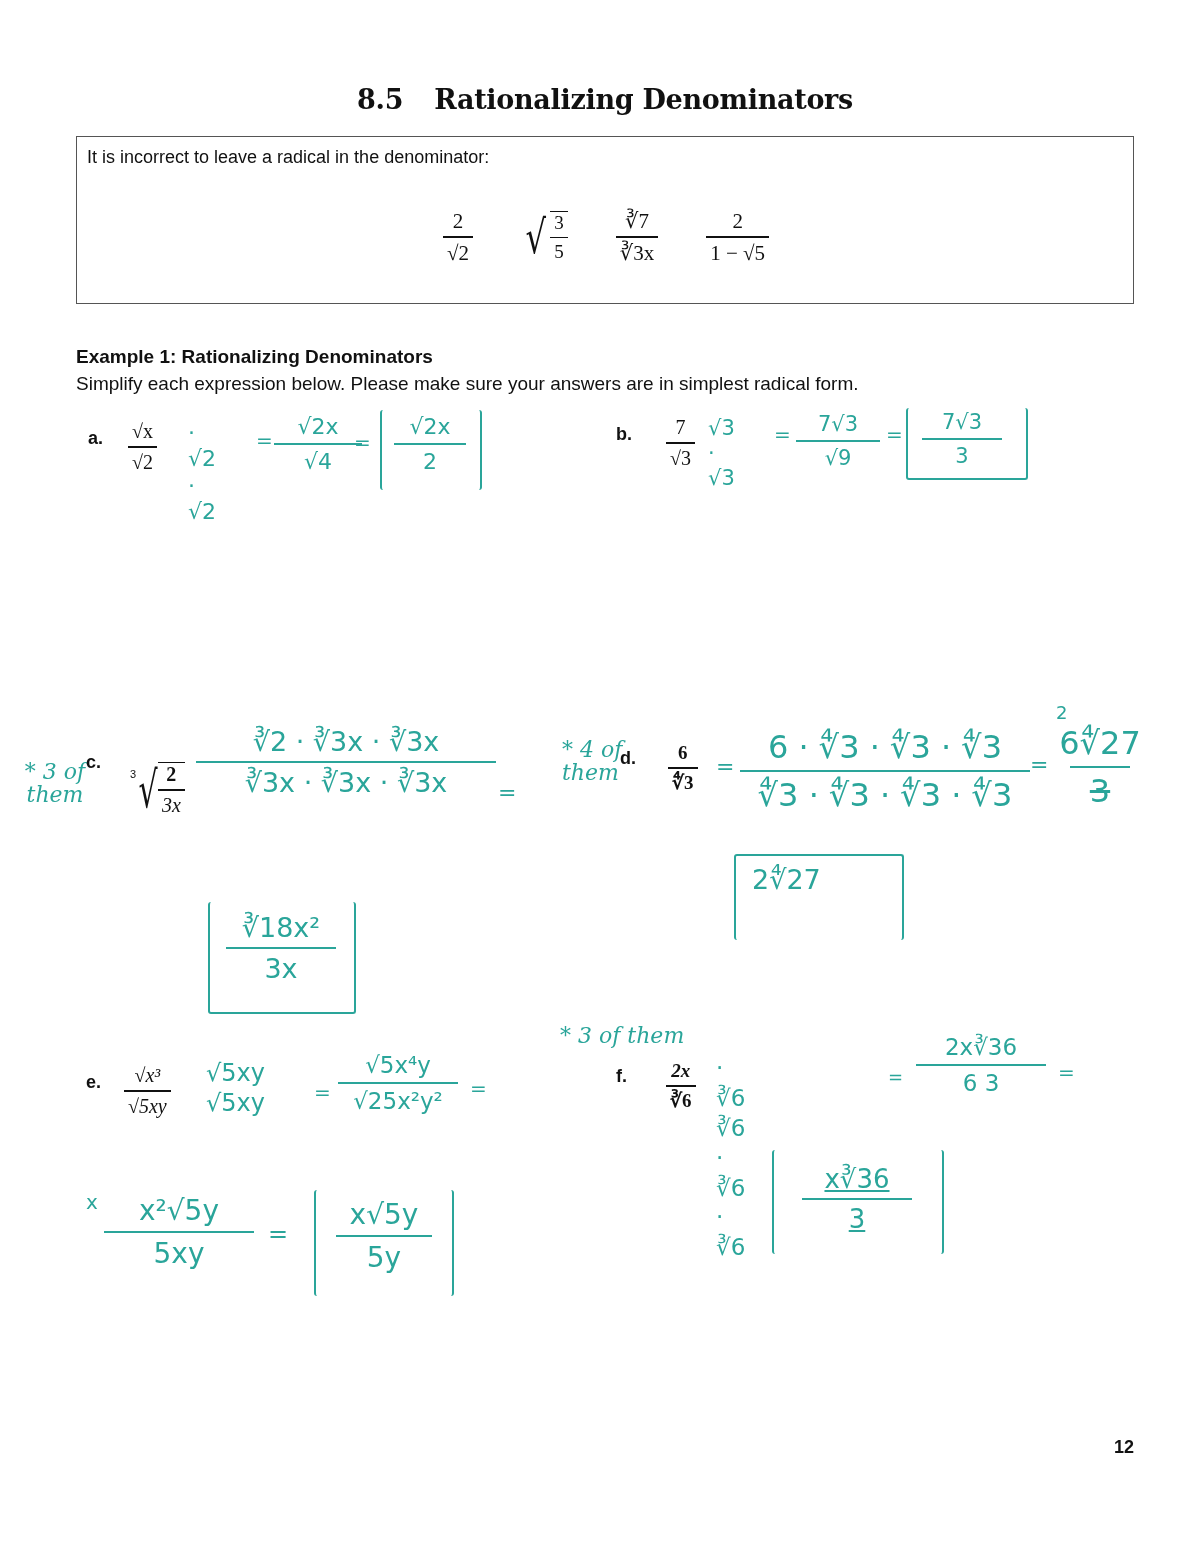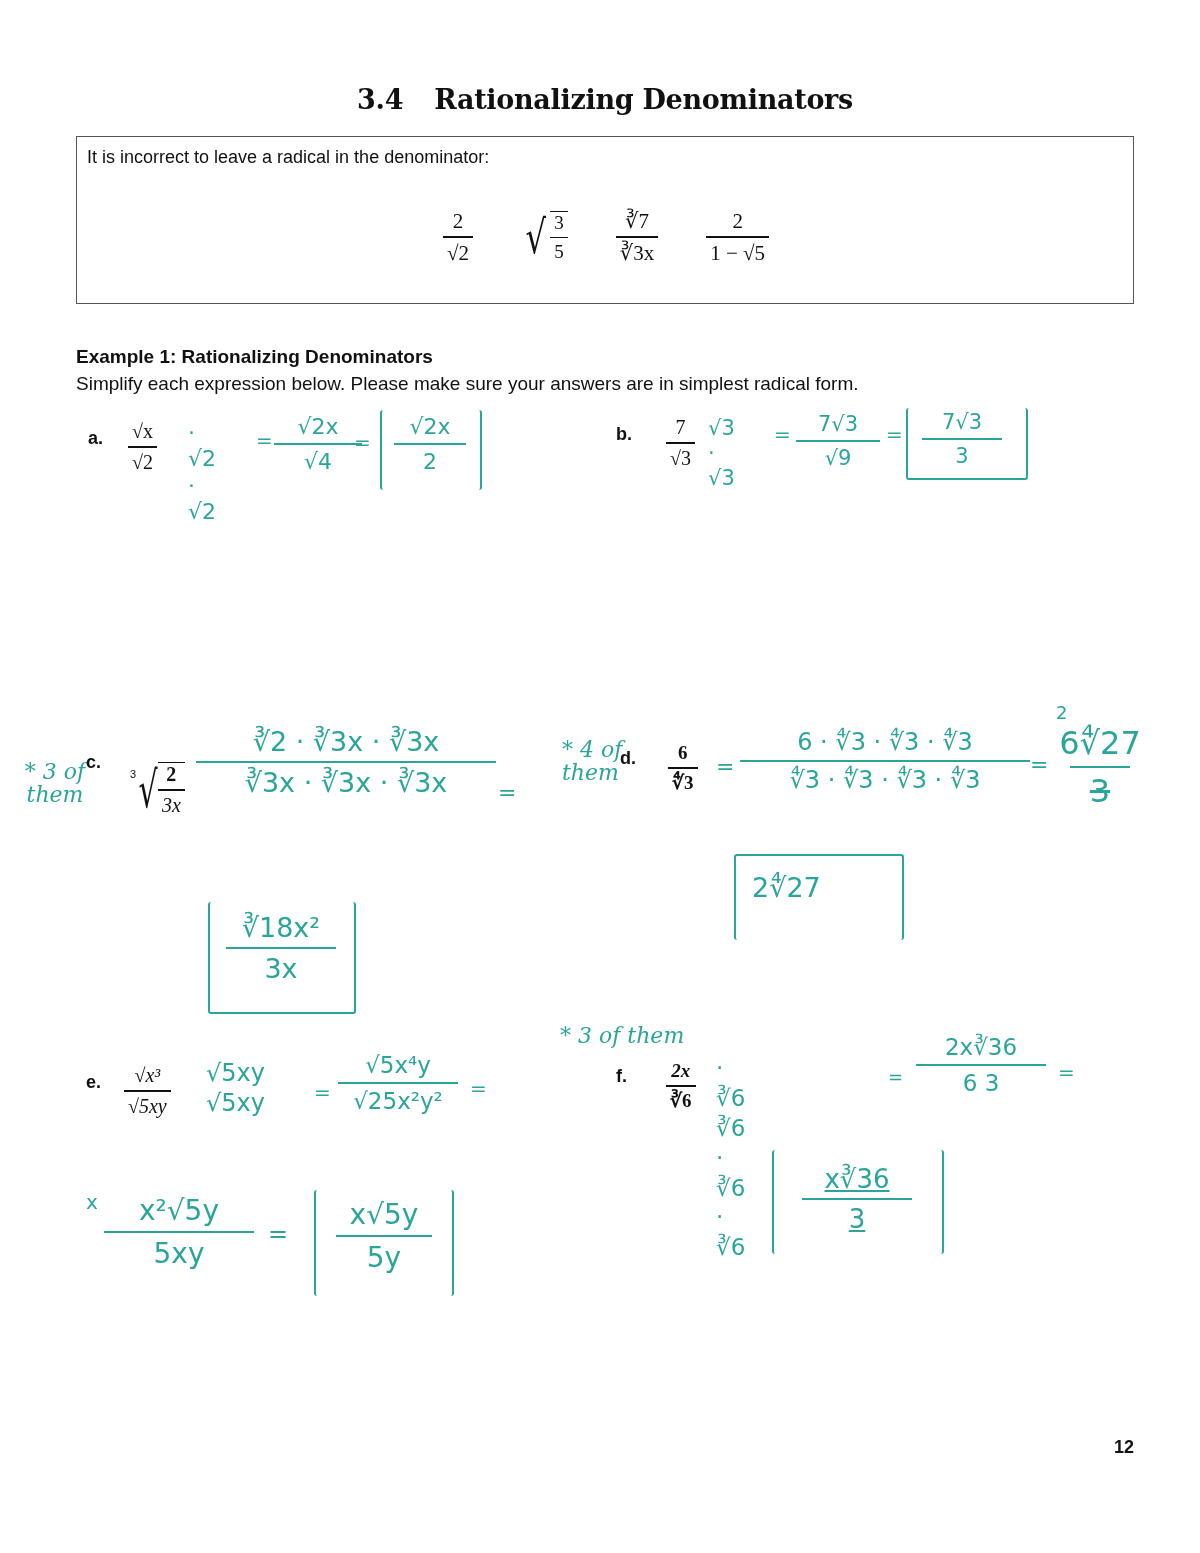--- a/index.html
+++ b/index.html
@@ -20,21 +20,21 @@
   .hw-box { border: 2px solid #2aa59a; border-radius: 3px; }
   .hw-frac { display: inline-flex; flex-direction: column; align-items: center; }
   .hw-frac .hbar { width: 100%; border-top: 2px solid #2aa59a; margin: 4px 0; }
   .note { color: #2aa59a; font-family: "DejaVu Serif", serif; font-style: italic; font-size: 22px; line-height: 1.05; }
   .page-num { left: 1114px; top: 1437px; font-size: 18px; font-weight: bold; }
 </style>
 </head>
 <body>
 
 <div class="abs title">
-  <span class="num">3.4</span>
+  <span class="num">8.5</span>
   <span>Rationalizing Denominators</span>
 </div>
 
 <div class="abs intro-box">
   <div class="abs intro-text">It is incorrect to leave a radical in the denominator:</div>
   <div class="abs" style="left:366px; top:72px; display:flex; gap:48px; align-items:center;">
     <div class="frac">
       <span class="num">2</span>
         <span class="bar"></span>
       <span class="den">√2</span>
@@ -146,34 +146,34 @@
 
 <div class="abs note" style="left:562px; top:738px; width:90px;">* 4 of them</div>
 <div class="abs" style="left:620px; top:742px;">
   <span class="abs label" style="left:0; top:6px;">d.</span>
   <div class="abs frac" style="left:48px; top:0; font-size:19px; font-weight:bold;">
     <span class="num">6</span>
       <span class="bar"></span>
     <span class="den">∜3</span>
   </div>
   <span class="abs hw" style="left:96px; top:12px; font-size:22px;">=</span>
-  <div class="abs hw hw-frac" style="left:120px; top:-14px; font-size:24px; width:290px;text-align:center;">
+  <div class="abs hw hw-frac" style="left:120px; top:-14px; font-size:32px; width:290px;text-align:center;">
     <span>6 · ∜3 · ∜3 · ∜3</span>
       <span class="hbar"></span>
     <span>∜3 · ∜3 · ∜3 · ∜3</span>
   </div>
   <span class="abs hw" style="left:410px; top:10px; font-size:22px;">=</span>
   <span class="abs hw" style="left:436px; top:-40px; font-size:18px;">2</span>
   <div class="abs hw hw-frac" style="left:430px; top:-18px; font-size:32px; width:100px;">
     <span>6∜27</span>
       <span class="hbar" style="width:60%;"></span>
     <span style="text-decoration:line-through;">3</span>
   </div>
   <div class="abs hw hw-box" style="left:114px; top:112px; width:166px; height:84px; border-bottom:none;">
-    <div style="font-size:27px; padding:16px 16px;">2∜27</div>
+    <div style="font-size:27px; padding:8px 16px;">2∜27</div>
   </div>
 </div>
 
 <div class="abs" style="left:86px; top:1072px;">
   <span class="abs label" style="left:0; top:0;">e.</span>
   <div class="abs frac" style="left:38px; top:-8px; font-size:20px; font-style:italic;justify-content:space-between;">
     <span class="num">√x³</span>
       <span class="bar"></span>
     <span class="den">√5xy</span>
   </div>

